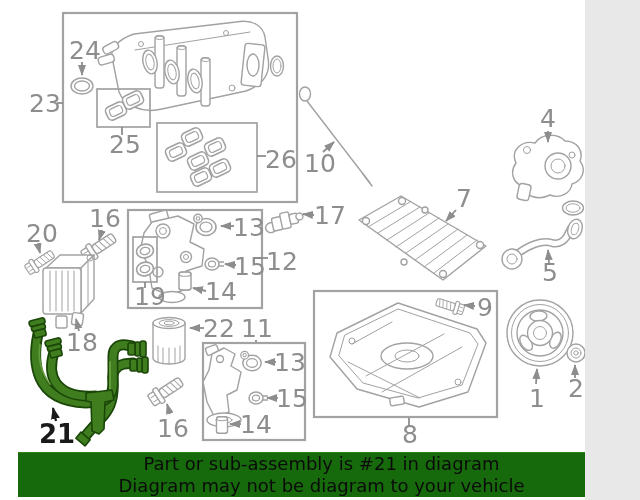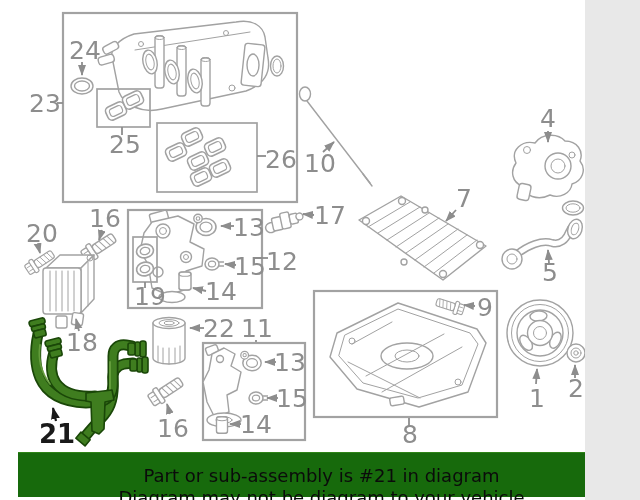--- a/index.html
+++ b/index.html
@@ -22,21 +22,21 @@
   .arr{stroke:var(--label);stroke-width:1.8;fill:none;marker-end:url(#ah);}
   .arr-dark{stroke:var(--label-dark);stroke-width:2.2;fill:none;marker-end:url(#ahd);}
   .tube-gray{fill:none;stroke:var(--line);stroke-width:8;stroke-linecap:round;}
   .tube-white{fill:none;stroke:#fff;stroke-width:5;stroke-linecap:round;}
   .tube-o{fill:none;stroke:var(--hl-stroke);stroke-width:11;stroke-linecap:round;}
   .tube-i{fill:none;stroke:var(--hl-fill);stroke-width:7.5;stroke-linecap:round;}
   .sheen{fill:none;stroke:var(--hl-light);stroke-width:1.8;stroke-linecap:round;opacity:.85;}
   .hl-shape{fill:var(--hl-fill);stroke:var(--hl-stroke);stroke-width:1.6;stroke-linejoin:round;}
   .banner{position:absolute;left:18px;top:452px;width:607px;height:45px;box-sizing:border-box;
     background:var(--banner-bg);color:var(--banner-text);text-align:center;
-    font-size:18px;line-height:22px;padding-top:12px;border-top:1px solid #2f8418;}
+    font-size:18px;line-height:22px;padding-top:0;border-top:1px solid #2f8418;}
 </style>
 </head>
 <body>
 
 <div class="stage">
 <svg width="640" height="452" viewBox="0 0 640 452">
   <defs>
     <marker id="ah" markerWidth="11" markerHeight="9" refX="10" refY="4" orient="auto" markerUnits="userSpaceOnUse">
       <path d="M0,0 L11,4 L0,8 Z" style="fill:var(--label)"></path>
     </marker>

